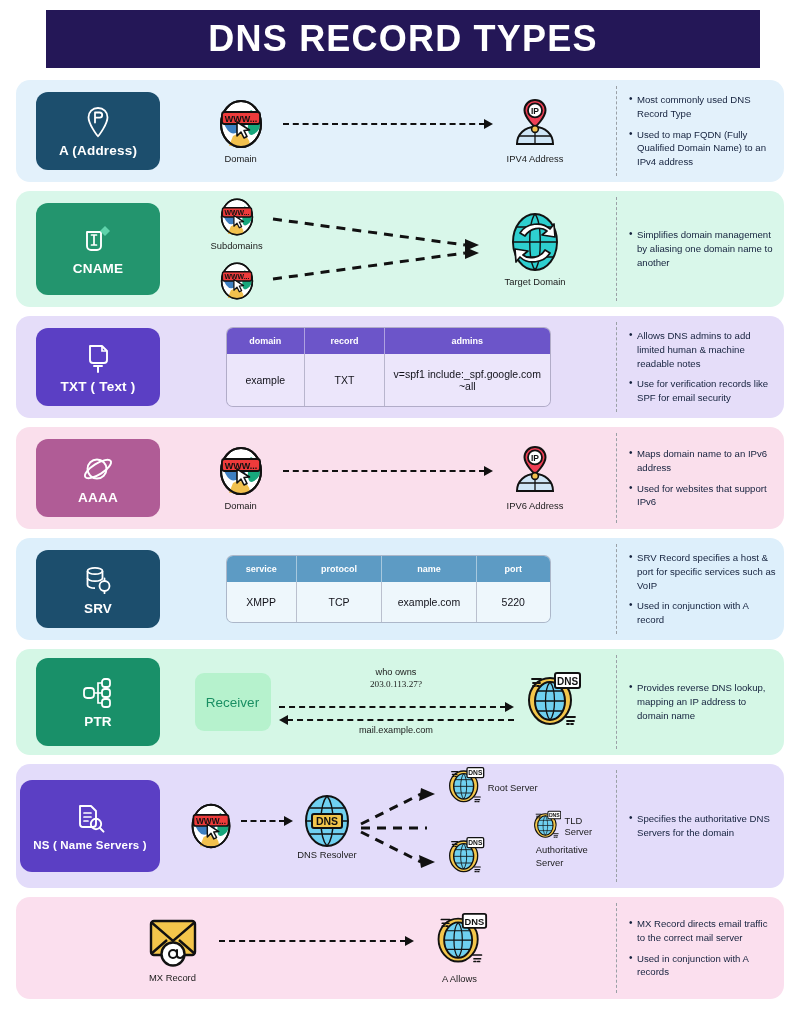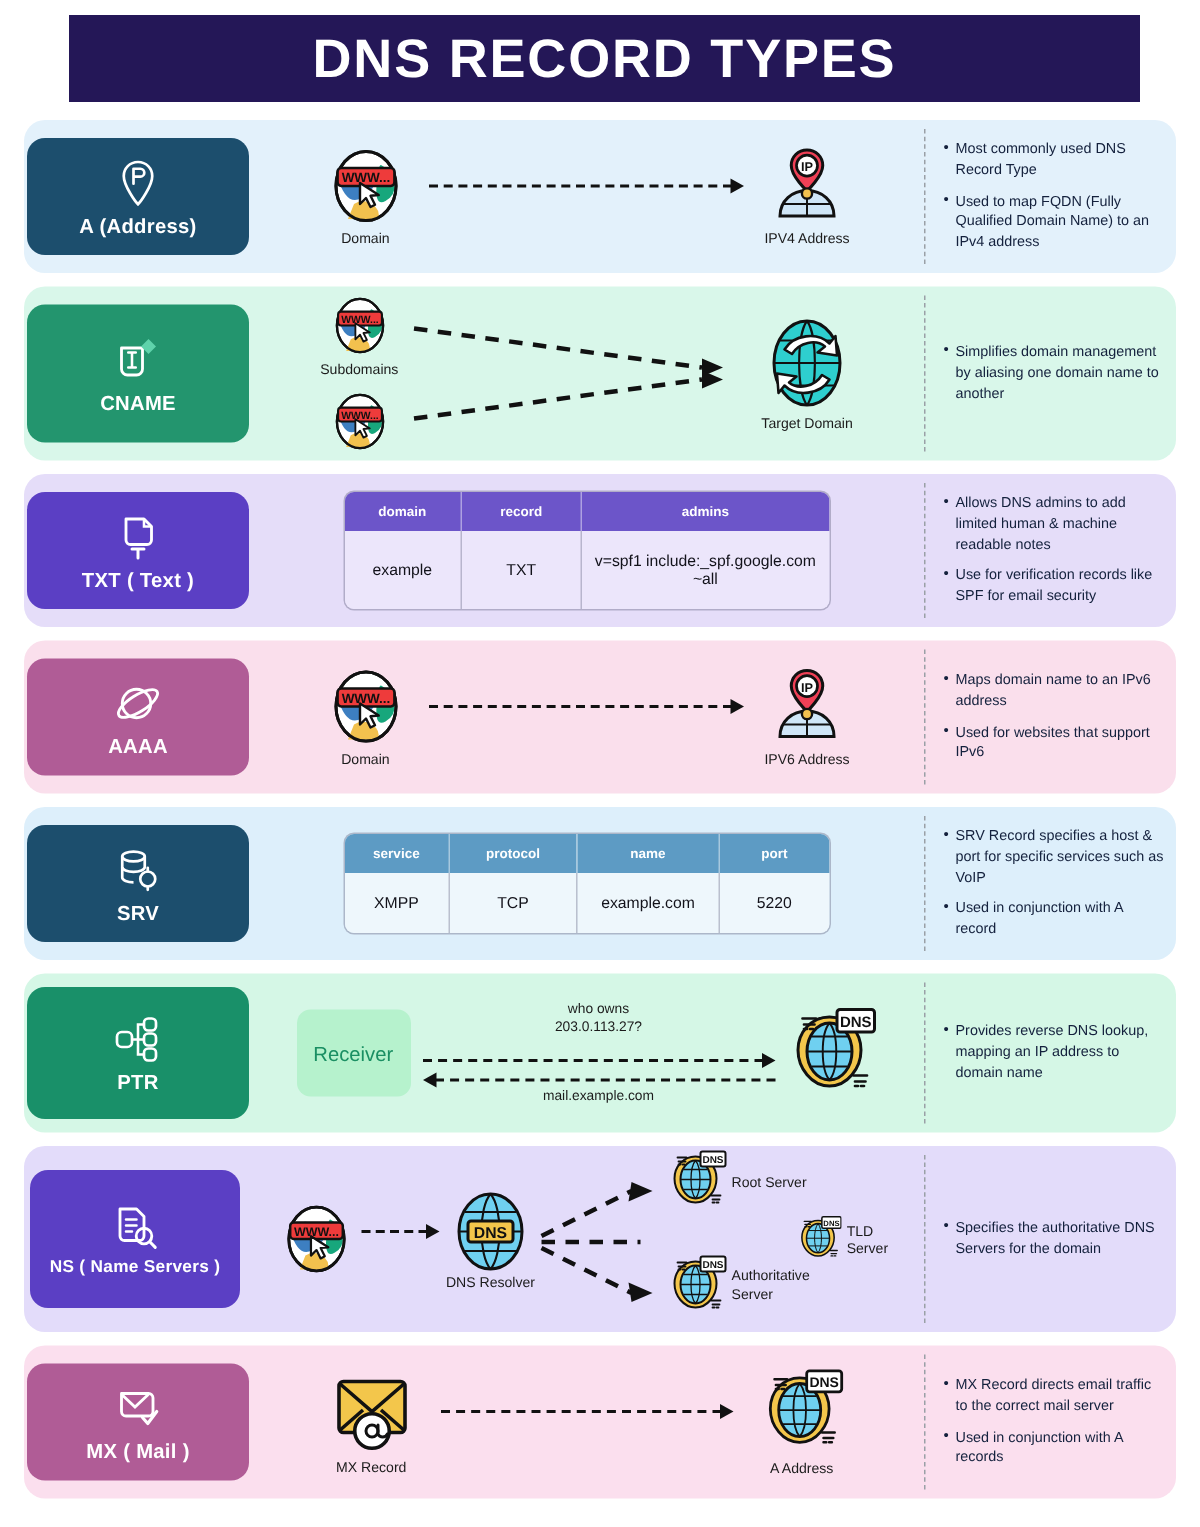--- a/index.html
+++ b/index.html
@@ -31,22 +31,22 @@
     position: relative;
     margin: 0 8px 9px 8px;
     border-radius: 14px;
     display: flex;
     align-items: center;
     min-height: 98px;
     padding: 6px 0;
   }
   .badge {
     flex: 0 0 auto;
-    width: 148px;
-    margin-left: 2px;
+    width: 124px;
+    margin-left: 20px;
     border-radius: 12px;
     color: #fff;
     display: flex;
     flex-direction: column;
     align-items: center;
     justify-content: center;
     padding: 9px 4px 9px 4px;
     min-height: 78px;
   }
   .badge .bicon { height: 34px; display:flex; align-items:center; justify-content:center; }
@@ -402,21 +402,21 @@
           </svg>
       </div>
       <div class="blabel">PTR</div>
     </div>
     <div class="visual">
       <div class="receiver" style="background:#b6f2cd; color:#1a8f63;">
         <span>Receiver</span>
       </div>
       <div style="display:flex; flex-direction:column; align-items:center; margin:0 8px; width:235px;">
         <div class="ptr-lbl">who owns</div>
-        <div class="ptr-lbl" style="margin-bottom:16px;">203.0.113.27?</div>
+        <div class="ptr-lbl" style="margin-bottom:16px;font-family:Liberation Serif, serif;">203.0.113.27?</div>
         <div class="arrow-h" style="width:100%;">
           <div class="dash"></div>
             <div class="arrowhead"></div>
         </div>
         <div class="arrow-h" style="width:100%; margin-top:11px;">
           <div class="arrowhead left"></div>
             <div class="dash"></div>
         </div>
         <div class="ptr-lbl" style="margin-top:4px;">mail.example.com</div>
       </div>
@@ -502,21 +502,21 @@
               <path d="M28 7c12 0 21 10 21 22s-9 24-21 24S7 41 7 29 16 7 28 7z" fill="#f3c64b" stroke="#111" stroke-width="2"></path>
               <ellipse cx="28" cy="30" rx="15" ry="19" fill="#6fd0f0" stroke="#111" stroke-width="2"></ellipse>
               <path d="M13 30h30M28 11c6 7 6 31 0 38M28 11c-6 7-6 31 0 38M16 20h24M16 40h24" stroke="#111" stroke-width="1.3" fill="none"></path>
               <rect x="33" y="2" width="25" height="15" rx="2" fill="#fff" stroke="#111" stroke-width="2"></rect>
               <text x="45.5" y="13.5" font-family="Liberation Sans, sans-serif" font-size="10" font-weight="700" fill="#111" text-anchor="middle">DNS</text>
               <path d="M10 8h9M11 12h7M11 15h2M15 15h2" stroke="#111" stroke-width="1.8" stroke-linecap="round"></path>
               <path d="M44 46h9M45 50h7M45 53h2M49 53h2" stroke="#111" stroke-width="1.8" stroke-linecap="round"></path>
             </svg>
           <span class="srv-lbl" style="margin-left:3px;">TLD Server</span>
         </div>
-        <div style="position:absolute; left:-14px; top:66px; display:flex; align-items:center;">
+        <div style="position:absolute; left:-14px; top:66px; display:flex; align-items:center;gap:48px;">
           <svg width="40" height="42" viewBox="0 0 60 62">
               <path d="M28 7c12 0 21 10 21 22s-9 24-21 24S7 41 7 29 16 7 28 7z" fill="#f3c64b" stroke="#111" stroke-width="2"></path>
               <ellipse cx="28" cy="30" rx="15" ry="19" fill="#6fd0f0" stroke="#111" stroke-width="2"></ellipse>
               <path d="M13 30h30M28 11c6 7 6 31 0 38M28 11c-6 7-6 31 0 38M16 20h24M16 40h24" stroke="#111" stroke-width="1.3" fill="none"></path>
               <rect x="33" y="2" width="25" height="15" rx="2" fill="#fff" stroke="#111" stroke-width="2"></rect>
               <text x="45.5" y="13.5" font-family="Liberation Sans, sans-serif" font-size="10" font-weight="700" fill="#111" text-anchor="middle">DNS</text>
               <path d="M10 8h9M11 12h7M11 15h2M15 15h2" stroke="#111" stroke-width="1.8" stroke-linecap="round"></path>
               <path d="M44 46h9M45 50h7M45 53h2M49 53h2" stroke="#111" stroke-width="1.8" stroke-linecap="round"></path>
             </svg>
           <span class="srv-lbl" style="margin-left:3px; max-width:58px; display:inline-block; line-height:1.35;">Authoritative Server</span>
@@ -524,30 +524,20 @@
       </div>
     </div>
     <div class="notes">
       <ul>
         <li>Specifies the authoritative DNS Servers for the domain</li>
       </ul>
     </div>
   </div>
 
   <div class="row" style="background:#fbdfee;">
-    <div class="badge" style="background:#b05c96;">
-      <div class="bicon">
-        <svg width="32" height="30" viewBox="0 0 32 30">
-            <path d="M5 5h18a3 3 0 013 3v9a3 3 0 01-3 3H8a3 3 0 01-3-3z" fill="none" stroke="#fff" stroke-width="1.9" stroke-linejoin="round"></path>
-            <path d="M5.5 6l8.5 8 8.5-8" fill="none" stroke="#fff" stroke-width="1.9" stroke-linecap="round"></path>
-            <path d="M19 21l3.5 4 6-8" fill="none" stroke="#fff" stroke-width="2.1" stroke-linecap="round" stroke-linejoin="round"></path>
-          </svg>
-      </div>
-      <div class="blabel">MX ( Mail )</div>
-    </div>
     <div class="visual">
       <div class="node">
         <svg width="56" height="56" viewBox="0 0 56 56">
             <rect x="6" y="8" width="44" height="34" rx="3" fill="#f3c64b" stroke="#111" stroke-width="2.4"></rect>
             <path d="M6 9l22 19 22-19" fill="none" stroke="#111" stroke-width="2.4"></path>
             <path d="M6 41l16-14M50 41L34 27" fill="none" stroke="#111" stroke-width="2.4"></path>
             <circle cx="28" cy="41" r="11.5" fill="#fff" stroke="#111" stroke-width="2.4"></circle>
             <circle cx="28" cy="41" r="4" fill="none" stroke="#111" stroke-width="2"></circle>
             <path d="M32 37v6a3.4 3.4 0 006.2 0" fill="none" stroke="#111" stroke-width="2" stroke-linecap="round"></path>
           </svg>
@@ -560,21 +550,21 @@
       <div class="node">
         <svg width="56" height="58" viewBox="0 0 60 62">
             <path d="M28 7c12 0 21 10 21 22s-9 24-21 24S7 41 7 29 16 7 28 7z" fill="#f3c64b" stroke="#111" stroke-width="2"></path>
             <ellipse cx="28" cy="30" rx="15" ry="19" fill="#6fd0f0" stroke="#111" stroke-width="2"></ellipse>
             <path d="M13 30h30M28 11c6 7 6 31 0 38M28 11c-6 7-6 31 0 38M16 20h24M16 40h24" stroke="#111" stroke-width="1.3" fill="none"></path>
             <rect x="33" y="2" width="25" height="15" rx="2" fill="#fff" stroke="#111" stroke-width="2"></rect>
             <text x="45.5" y="13.5" font-family="Liberation Sans, sans-serif" font-size="10" font-weight="700" fill="#111" text-anchor="middle">DNS</text>
             <path d="M10 8h9M11 12h7M11 15h2M15 15h2" stroke="#111" stroke-width="1.8" stroke-linecap="round"></path>
             <path d="M44 46h9M45 50h7M45 53h2M49 53h2" stroke="#111" stroke-width="1.8" stroke-linecap="round"></path>
           </svg>
-        <div class="node-cap">A Address</div>
+        <div class="node-cap">A Allows</div>
       </div>
     </div>
     <div class="notes">
       <ul>
         <li>MX Record directs email traffic to the correct mail server</li>
         <li>Used in conjunction with A records</li>
       </ul>
     </div>
   </div>
 

